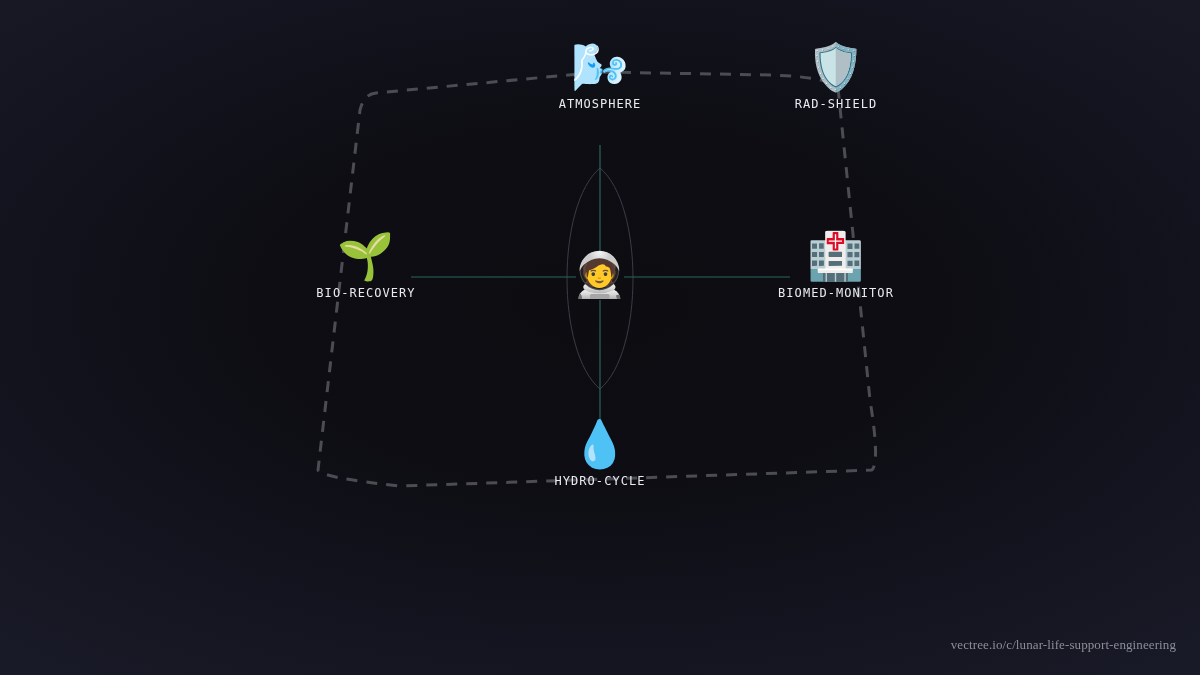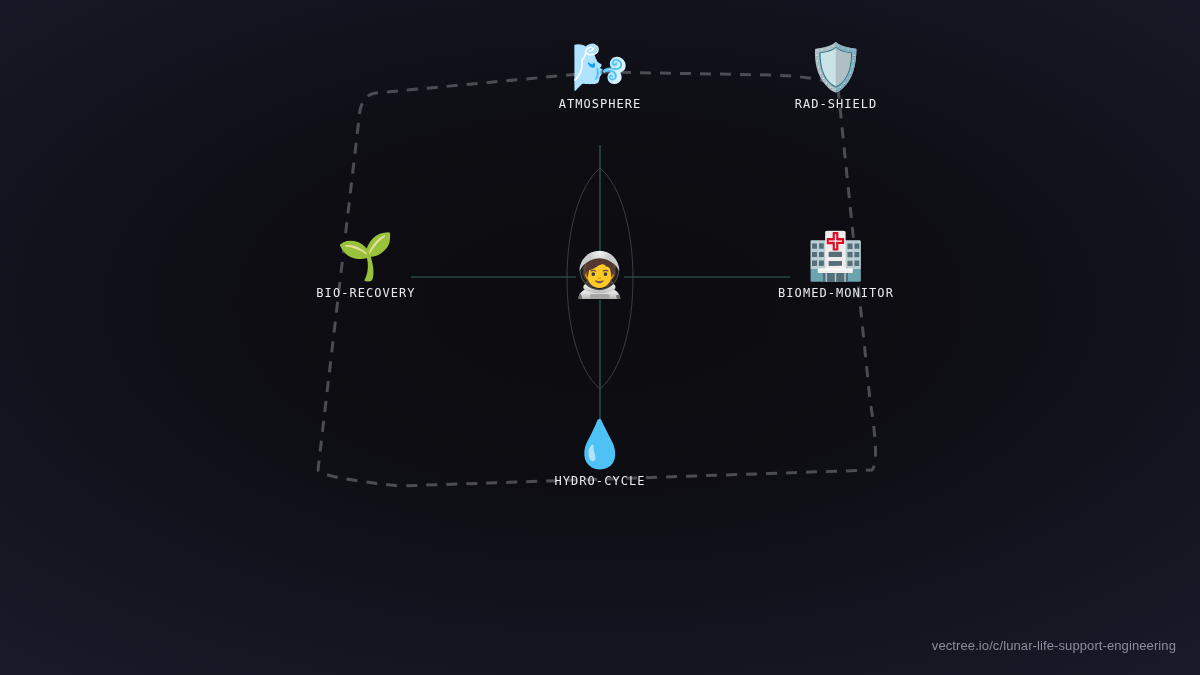--- a/index.html
+++ b/index.html
@@ -60,21 +60,21 @@
     position: absolute;
     left: 0;
     bottom: 0;
     width: 1200px;
     padding: 0;
   }
   #site-url {
     position: absolute;
     right: 24px;
     bottom: 22px;
-    font-family: Liberation Sans, sans-serif;
+    font-family: Liberation Serif, serif;
     font-size: 13px;
     color: #8b8e99;
     letter-spacing: 0.1px;
   }
 </style>
 </head>
 <body>
 
 <div id="stage">
 

